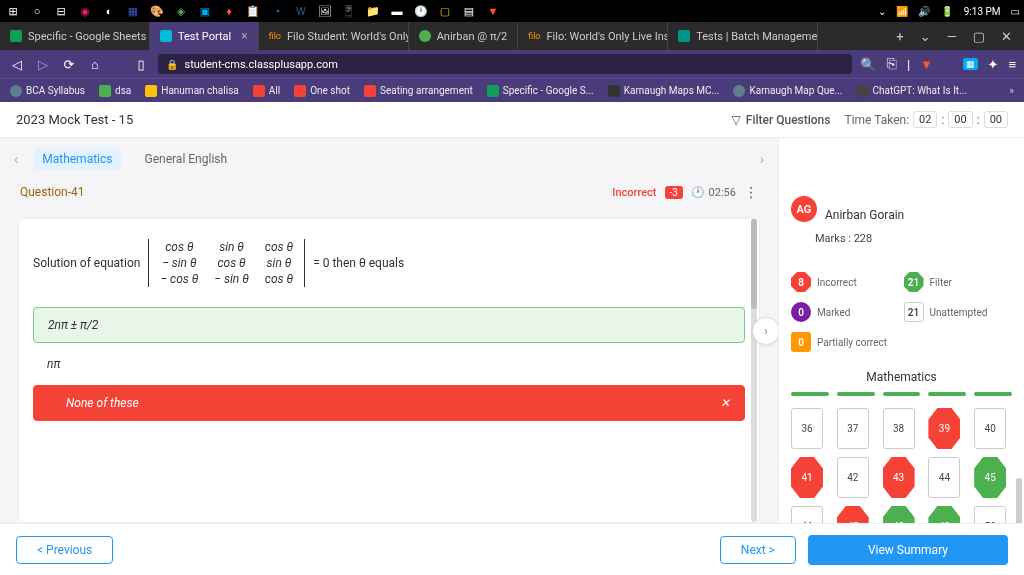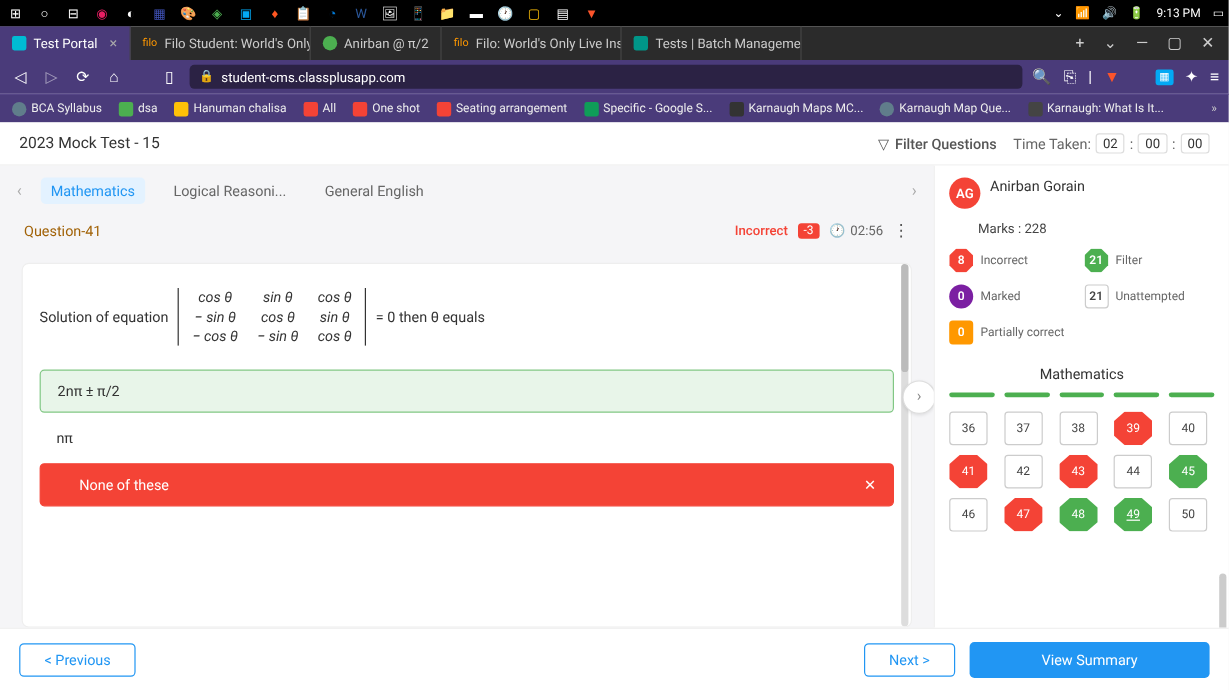--- a/index.html
+++ b/index.html
@@ -64,46 +64,46 @@
 
 
 .q-body { margin: 14px 18px 0; background: #fff; border: 1px solid #eee; border-radius: 6px; padding: 20px 14px; position: relative; flex: 1; overflow: hidden; }
 .q-text { font-size: 12px; color: #333; display: flex; align-items: center; gap: 8px; font-family: "Times New Roman", serif; }
 .det { display: inline-block; position: relative; padding: 0 4px; }
 .det::before, .det::after { content:""; position:absolute; top:0; bottom:0; width:1px; background:#333; }
 .det::before { left:0; } .det::after { right:0; }
 .det table { border-collapse: collapse; }
 .det td { padding: 1px 8px; font-size: 12px; text-align: center; font-style: italic; }
 
-.options { margin-top: 20px; }
+.options { margin-top: 20px; font-style: italic; }
 .opt { border: 1px solid #ddd; border-radius: 4px; padding: 10px 14px; font-size: 12px; color: #333; margin-bottom: 6px; }
 .opt.correct { background: #e8f5e9; border-color: #81c784; }
 .opt.wrong { background: #f44336; color: #fff; border-color: #f44336; display: flex; justify-content: space-between; padding-left: 32px; }
 .opt.plain { border: none; padding: 8px 14px; }
 
 .scroll-fade { position: absolute; right: 2px; top: 0; bottom: 0; width: 6px; background: #ddd; border-radius: 3px; }
 .scroll-thumb { position: absolute; top: 0; width: 6px; height: 90px; background: #bbb; border-radius: 3px; }
 
 .expand-btn { position: absolute; right: -2px; top: 50%; transform: translateY(-50%); width: 28px; height: 28px; background: #fff; border: 1px solid #ddd; border-radius: 50%; display: flex; align-items: center; justify-content: center; color: #888; box-shadow: 0 1px 3px rgba(0,0,0,0.1); font-size: 13px; z-index: 5; }
 
 
-.user-row { display: flex; align-items: flex-start; gap: 8px; margin-bottom: 10px; }
+.user-row { display: flex; align-items: flex-end; gap: 8px; margin-bottom: 10px; margin-top: 48px; }
 .avatar { width: 26px; height: 26px; background: #f44336; border-radius: 50%; color: #fff; font-size: 11px; font-weight: 600; display: flex; align-items: center; justify-content: center; }
 .user-name { font-size: 12px; color: #333; }
-.marks-total { font-size: 11px; color: #444; margin-bottom: 10px; padding-left: 24px; }
+.marks-total { font-size: 11px; color: #444; margin-bottom: 27px; padding-left: 24px; }
 .legend { display: grid; grid-template-columns: 1fr 1fr; gap: 10px 4px; margin-bottom: 18px; }
 .leg { display: flex; align-items: center; gap: 6px; font-size: 10px; color: #666; }
 .leg-badge { width: 20px; height: 20px; border-radius: 3px; display: flex; align-items: center; justify-content: center; color: #fff; font-size: 10px; font-weight: 600; }
 .leg-badge.oct { clip-path: polygon(30% 0, 70% 0, 100% 30%, 100% 70%, 70% 100%, 30% 100%, 0 70%, 0 30%); }
 .leg-badge.rect { border: 1px solid #ccc; color: #444; }
 .red { background: #f44336; } .green { background: #4caf50; } .purple { background: #7b1fa2; } .orange { background: #ff9800; }
 
 .subject-label { text-align: center; font-size: 12px; color: #333; margin-bottom: 8px; }
 .qgrid { display: grid; grid-template-columns: repeat(5, 1fr); gap: 8px 8px; }
-.qcell { width: 32px; height: 28px; border: 1px solid #ccc; border-radius: 3px; display: flex; align-items: center; justify-content: center; font-size: 10px; color: #444; }
+.qcell { width: 32px; height: 41px; border: 1px solid #ccc; border-radius: 3px; display: flex; align-items: center; justify-content: center; font-size: 10px; color: #444; }
 .qcell.oct { clip-path: polygon(28% 0, 72% 0, 100% 28%, 100% 72%, 72% 100%, 28% 100%, 0 72%, 0 28%); border: none; color: #fff; }
 .prog-row { height: 4px; display: flex; gap: 8px; margin-bottom: 12px; }
 .prog { flex: 1; height: 4px; background: #4caf50; border-radius: 2px; }
 .side-scroll { position: absolute; right: 2px; top: 340px; width: 6px; height: 50px; background: #ccc; border-radius: 3px; }
 
 
 .footer { height: 52px; background: #fff; display: flex; align-items: center; justify-content: space-between; padding: 0 16px; border-top: 1px solid #eee; }
 .f-btn { border: 1px solid #2196f3; color: #2196f3; background: #fff; padding: 6px 20px; border-radius: 4px; font-size: 12px; cursor: pointer; }
 .f-right { display: flex; gap: 12px; align-items: center; }
 .summary-btn { background: #2196f3; color: #fff; border: none; padding: 8px 60px; border-radius: 4px; font-size: 12px; cursor: pointer; }
@@ -139,20 +139,24 @@
     <span>⌄</span>
     <span>📶</span>
     <span>🔊</span>
     <span>🔋</span>
     <span>9:13 PM</span>
     <span>▭</span>
   </div>
 </div>
 
 <div class="browser-tabs">
+  <div class="btab">
+      <span class="btab-icon" style="background:#0f9d58"></span>
+      <span>Specific - Google Sheets</span>
+    </div>
   <div class="btab active">
       <span class="btab-icon" style="background:#00bcd4"></span>
       <span>Test Portal</span>
       <span class="btab-close">×</span>
     </div>
   <div class="btab">
       <span style="color:#ff9800;font-size:9px">filo</span>
       <span>Filo Student: World's Only L</span>
     </div>
   <div class="btab">
@@ -229,21 +233,21 @@
   <div class="bm">
       <span class="bm-icon" style="background:#333"></span>
       <span>Karnaugh Maps MC...</span>
     </div>
   <div class="bm">
       <span class="bm-icon" style="background:#607d8b;border-radius:50%"></span>
       <span>Karnaugh Map Que...</span>
     </div>
   <div class="bm">
       <span class="bm-icon" style="background:#444"></span>
-      <span>Karnaugh: What Is It...</span>
+      <span>ChatGPT: What Is It...</span>
     </div>
   <span style="margin-left:auto;color:#ccc">»</span>
 </div>
 
 <div class="test-header">
   <div class="test-title">2023 Mock Test - 15</div>
   <div class="test-header-right">
     <div class="filter-btn">
       <span>▽</span>
       <span>Filter Questions</span>
@@ -255,21 +259,20 @@
       <span class="time-box">00</span>
     </div>
   </div>
 </div>
 
 <div class="main">
   <div class="content">
     <div class="subject-bar">
       <span class="chev">‹</span>
       <span class="subj active">Mathematics</span>
-      <span class="subj">Logical Reasoni...</span>
       <span class="subj">General English</span>
       <span class="subj-spacer"></span>
       <span class="chev">›</span>
     </div>
 
     <div class="q-header">
       <div class="q-num">Question-41</div>
       <div class="q-status">
         <span class="incorrect-label">Incorrect</span>
         <span class="marks-chip">-3</span>

